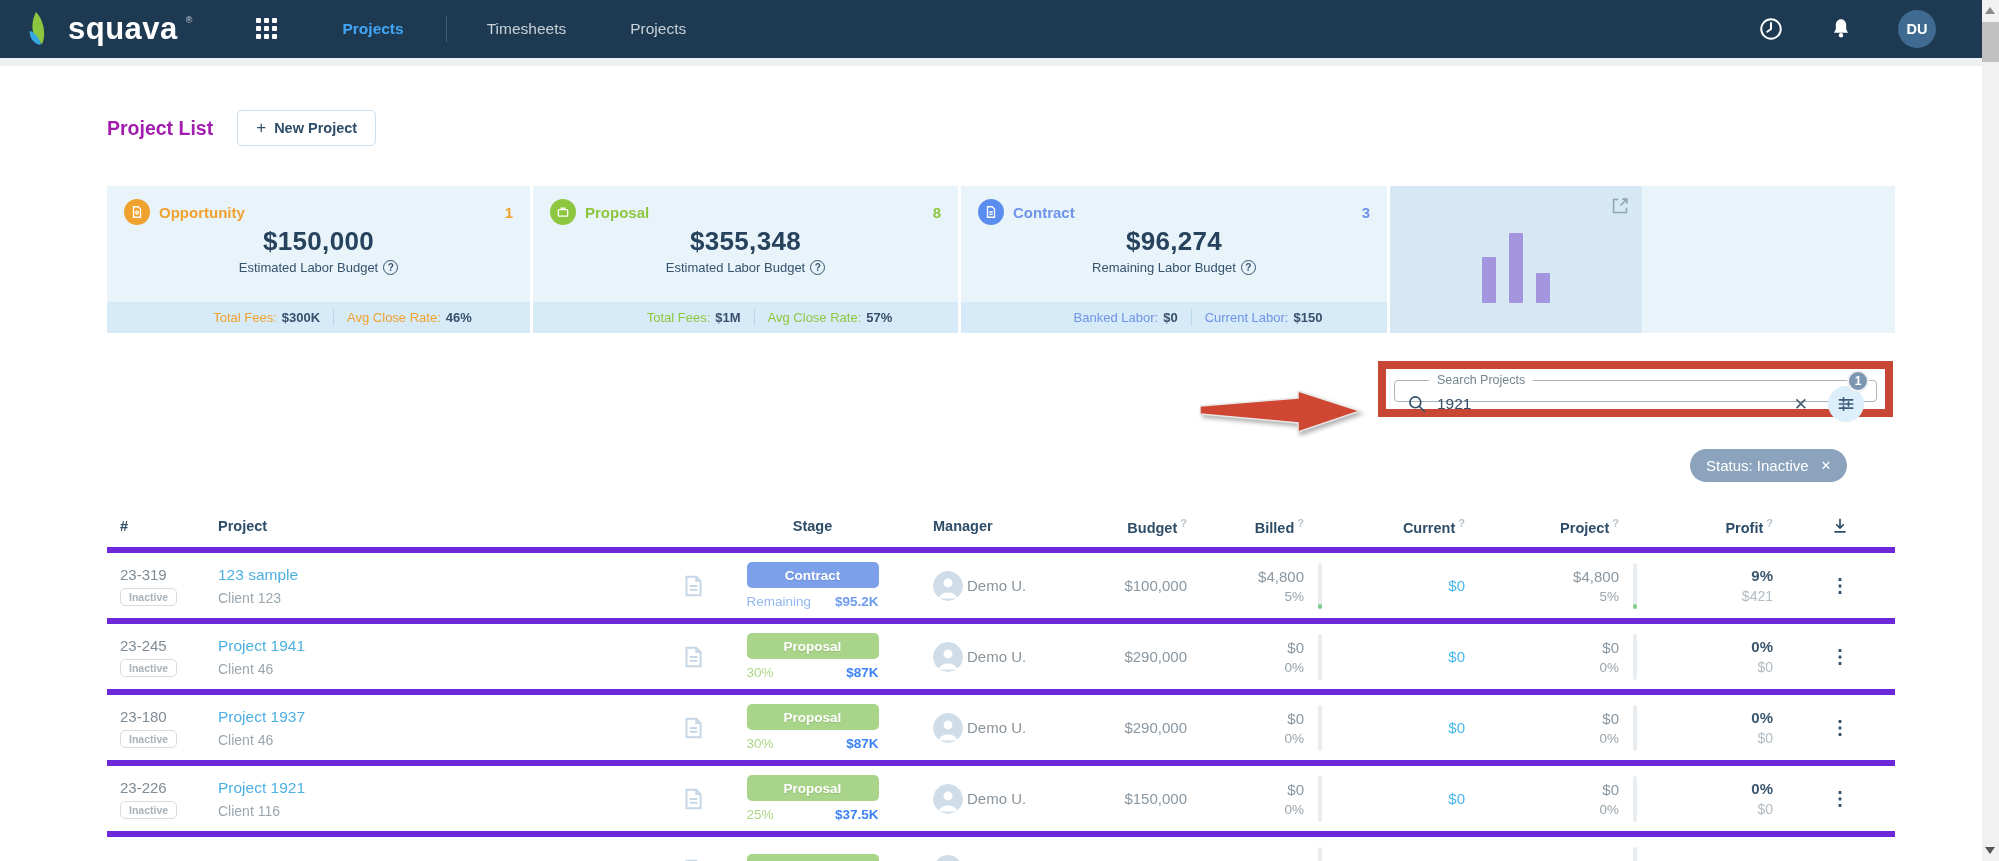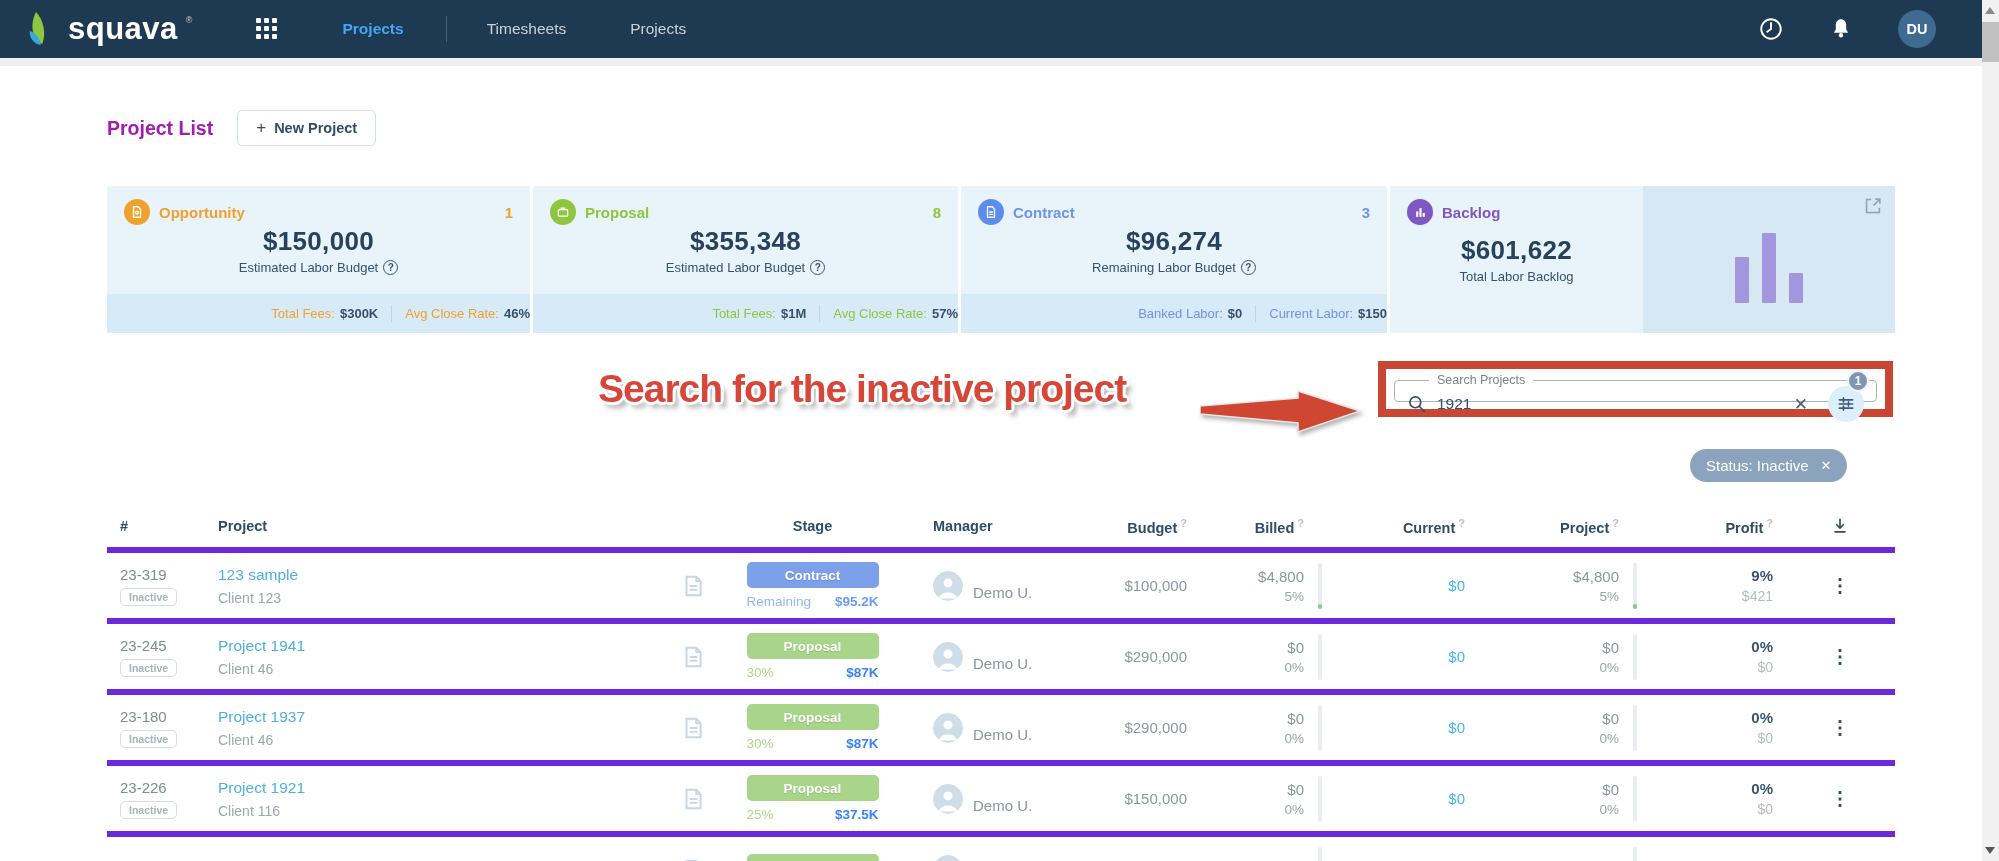--- a/index.html
+++ b/index.html
@@ -39,21 +39,21 @@
   .card.c3 { flex:505; flex-direction:row; }
   .card-head { display:flex; align-items:center; gap:9px; padding:13px 17px 0 17px; }
   .card-ico { width:26px; height:26px; border-radius:50%; flex:none; display:flex; align-items:center; justify-content:center; }
   .card-name { font-size:15px; font-weight:bold; }
   .card-count { margin-left:auto; font-size:15px; font-weight:bold; }
   .card-value { text-align:center; font-size:26px; font-weight:bold; color:#26425d; margin-top:1px; letter-spacing:.3px; }
   .card-sub { text-align:center; font-size:13px; color:#35536f; margin-top:3px;
     display:flex; justify-content:center; align-items:center; gap:5px; }
   .help-circ { width:15px; height:15px; border:1.4px solid #35536f; border-radius:50%;
     font-size:10px; font-weight:bold; color:#35536f; display:inline-flex; align-items:center; justify-content:center; cursor:pointer; }
-  .card-foot { margin-top:auto; height:39px; background:#d7eaf7; display:flex; align-items:center; justify-content:flex-end; font-size:13px;padding-left:48px; }
+  .card-foot { margin-top:auto; height:31px; background:#d7eaf7; display:flex; align-items:center; justify-content:center; font-size:13px;padding-left:48px; }
   .stat { display:flex; gap:5px; align-items:center; }
   .stat .v { color:#37506b; font-weight:bold; }
   .stat-div { width:1px; height:17px; background:#b9d7ea; margin:0 13px; }
   .orange { color:#f0a22e; } .green { color:#8dc63f; } .blue { color:#6f94e8; } .purple { color:#7e57c2; }
   .bg-orange { background:#f0a22e; } .bg-green { background:#8dc63f; } .bg-blue { background:#5b8def; } .bg-purple { background:#7e57c2; }
   .backlog-left { flex:1; display:flex; flex-direction:column; }
   .backlog-left .card-value { margin-top:10px; }
   .backlog-chart { width:252px; background:#d5e8f4; position:relative;
     display:flex; align-items:flex-end; justify-content:center; gap:13px; padding-bottom:30px; }
   .backlog-chart .ext { position:absolute; top:9px; right:11px; cursor:pointer; }
@@ -108,21 +108,21 @@
   .stage-badge { width:132px; height:26px; border-radius:5px; color:#fff; font-size:13.5px; font-weight:bold;
     display:flex; align-items:center; justify-content:center; text-shadow:0 1px 1px rgba(0,0,0,.12); }
   .stage-badge.stage-contract { background:#7da0ea; }
   .stage-badge.stage-proposal { background:#a9d58a; }
   .stage-sub { width:132px; display:flex; justify-content:space-between; font-size:13.5px; margin-top:6px; }
   .stage-sub .b { font-weight:bold; }
   .stage-sub.stage-contract span:first-child { color:#93b7f1; }
   .stage-sub.stage-contract .b { color:#6d9bf2; }
   .stage-sub.stage-proposal span:first-child { color:#abd685; }
   .stage-sub.stage-proposal .b { color:#3b82f6; }
-  .cell-manager { display:flex; align-items:flex-end; gap:10px; padding-left:28px; }
+  .cell-manager { display:flex; align-items:center; gap:4px; padding-left:28px; }
   .avatar-sm { width:30px; height:30px; border-radius:50%; overflow:hidden; flex:none; }
   .mgr { color:#8a949c; }
   .num-cell { text-align:right; color:#8a97a1; position:relative; }
   .cell-budget { padding-right:8px; }
   .cell-billed, .cell-complete { padding-right:26px; }
   .two-line .l2 { font-size:13.5px; color:#98a3ab; margin-top:4px; }
   .vbar { position:absolute; right:8px; top:50%; transform:translateY(-50%); width:4px; height:46px;
     background:#e9edf0; border-radius:2px; }
   .vbar.tick::after { content:''; position:absolute; bottom:0; left:0; width:100%; height:5px;
     background:#7ed087; border-radius:2px; }
@@ -273,50 +273,33 @@
         </span>
       <span class="stat-div"></span>
       <span class="stat">
           <span class="blue">Current Labor:</span>
           <span class="v">$150</span>
         </span>
     </div>
   </div>
 
   <div class="card c3">
-    <div class="backlog-left">
-      <div class="card-head">
-        <span class="card-ico bg-purple">
-          <svg width="13" height="13" viewBox="0 0 24 24" fill="#fff">
-              <rect x="4" y="10" width="4" height="10"></rect>
-              <rect x="10" y="4" width="4" height="16"></rect>
-              <rect x="16" y="13" width="4" height="7"></rect>
-            </svg>
-        </span>
-        <span class="card-name purple">Backlog</span>
-      </div>
-      <div class="card-value">$601,622</div>
-      <div class="card-sub">
-          <span>Total Labor Backlog</span>
-        </div>
-    </div>
     <div class="backlog-chart">
       <svg class="ext" width="22" height="22" viewBox="0 0 24 24" fill="none" stroke="#8da4b6" stroke-width="1.7">
         <path d="M10 5 H5 V19 H19 V14"></path>
           <path d="M12.5 11.5 L19.5 4.5 M14.5 4.5 H19.5 V9.5"></path>
       </svg>
       <div class="bbar" style="height: 46px;"></div>
       <div class="bbar" style="height: 70px;"></div>
       <div class="bbar" style="height: 30px;"></div>
     </div>
   </div>
 </div>
 
 <div class="search-area">
-  <div class="annotation">Search for the inactive project</div>
   <svg class="ann-arrow" width="162" height="46" viewBox="0 0 162 46">
     <polygon points="0,17 98,9 98,2 160,22 98,43 98,34 0,25" fill="#cf4732" stroke="#e8e8e8" stroke-width="1.5"></polygon>
   </svg>
 
   <div class="search-frame">
     <fieldset class="search-fieldset">
       <legend>Search Projects</legend>
       <div class="search-row">
         <svg width="20" height="20" viewBox="0 0 24 24" fill="none" stroke="#33506b" stroke-width="2">
           <circle cx="10" cy="10" r="6.5"></circle>

